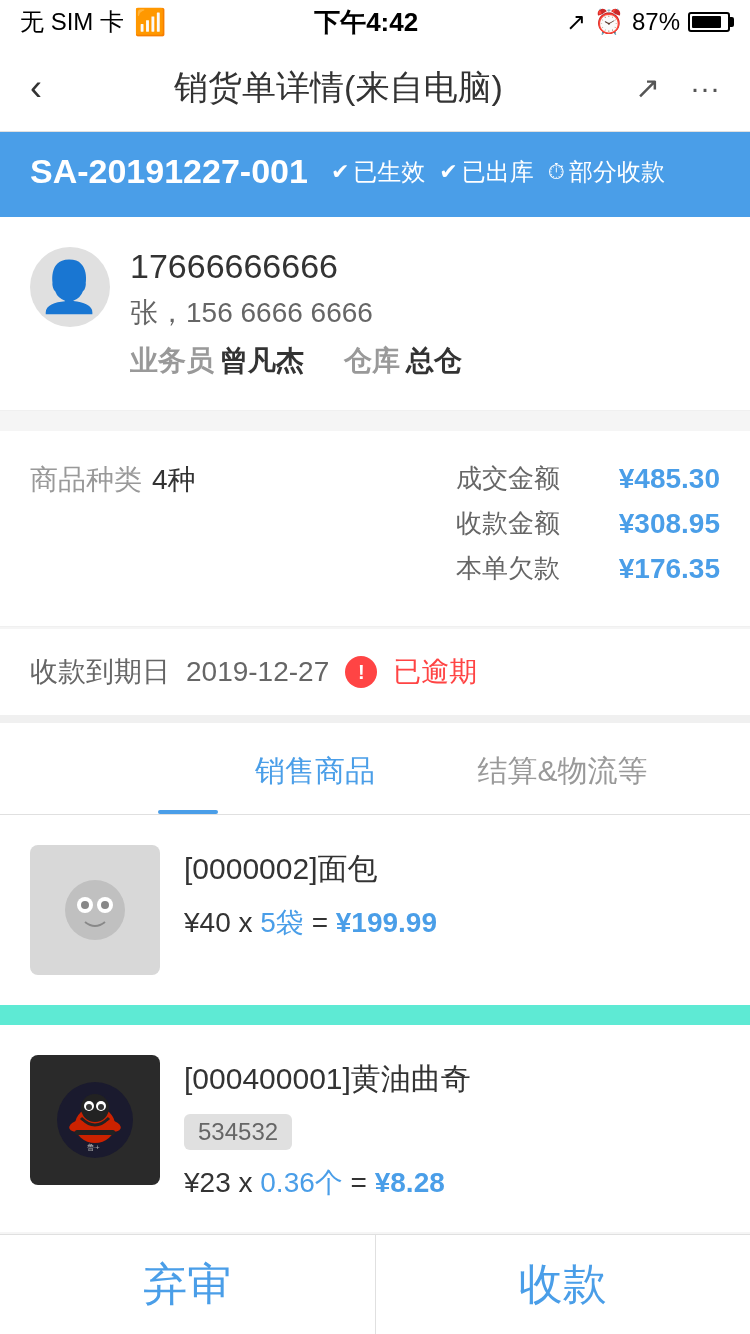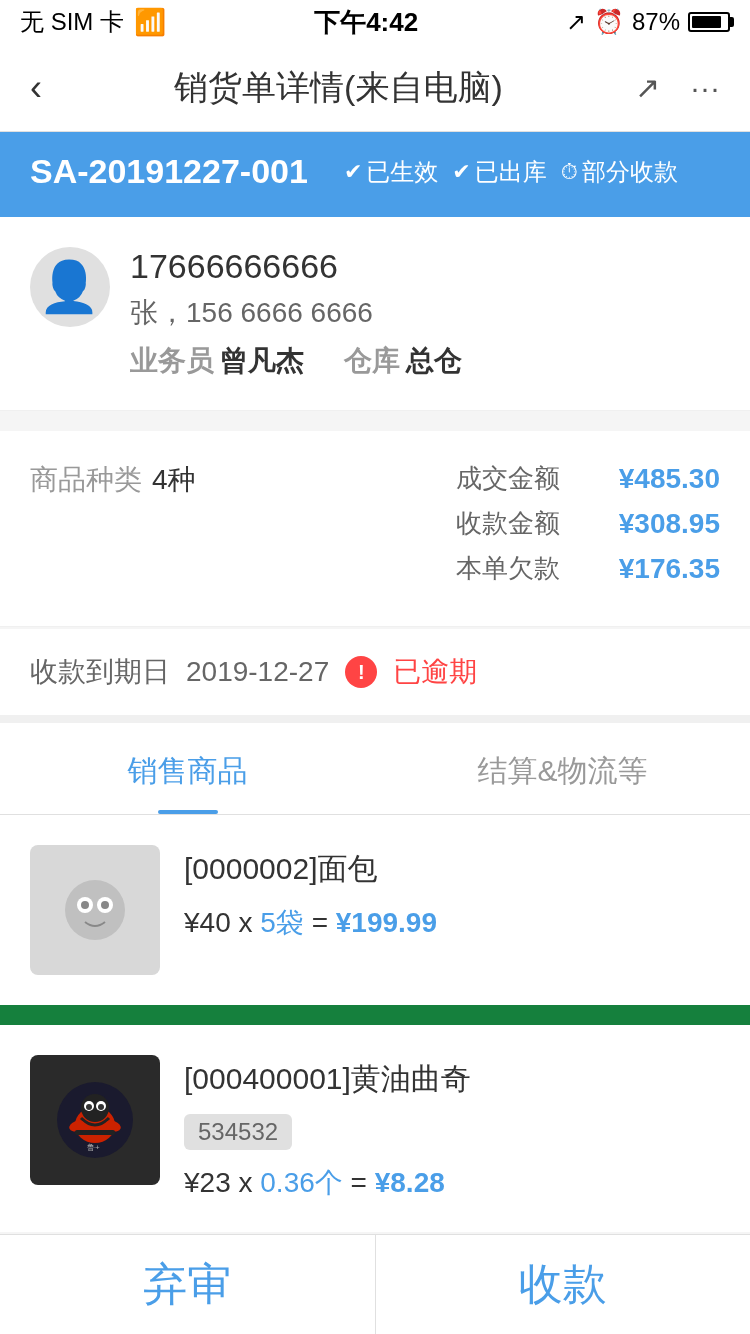--- a/index.html
+++ b/index.html
@@ -53,21 +53,21 @@
 
     
     .order-banner {
       background: #4A9EE8;
       padding: 20px 30px 16px;
       color: #fff;
     }
     .banner-row1 {
       display: flex;
       align-items: center;
-      gap: 36px;
+      gap: 23px;
       margin-bottom: 10px;
     }
     .order-id { font-size: 34px; font-weight: 700; color: #fff; }
     .status-tags { display: flex; gap: 14px; align-items: center; }
     .status-tag {
       display: flex; align-items: center; gap: 4px;
       font-size: 24px; color: #fff;
     }
     .tag-icon { font-size: 22px; }
     .banner-row2 { font-size: 26px; color: #e8f4ff; }
@@ -153,33 +153,34 @@
     .tab {
       flex: 1;
       text-align: center;
       padding: 28px 0 22px;
       font-size: 30px;
       color: #999;
       position: relative;
     }
     .tab.active {
       color: #4A9EE8;
+      text-align: right;
     }
     .tab.active::after {
       content: '';
       position: absolute;
       bottom: 0; left: 50%;
       transform: translateX(-50%);
       width: 60px; height: 4px;
       background: #4A9EE8;
       border-radius: 2px;
     }
 
     
-    .product-list { background: #15803d; }
+    .product-list { background: #5eead4; }
     .product-item {
       background: #fff;
       margin-bottom: 20px;
       padding: 30px;
       display: flex;
       gap: 24px;
       align-items: flex-start;
     }
     .product-thumb {
       width: 130px; height: 130px;

